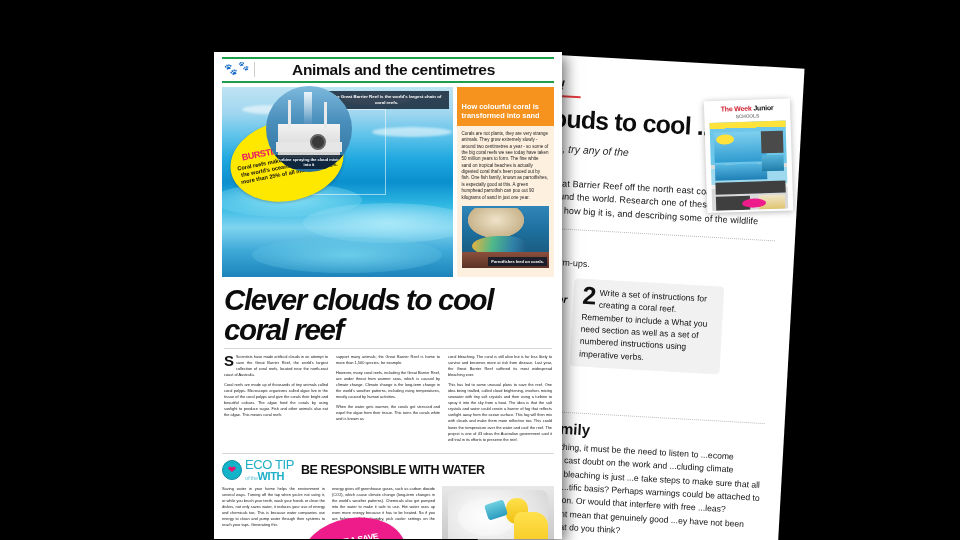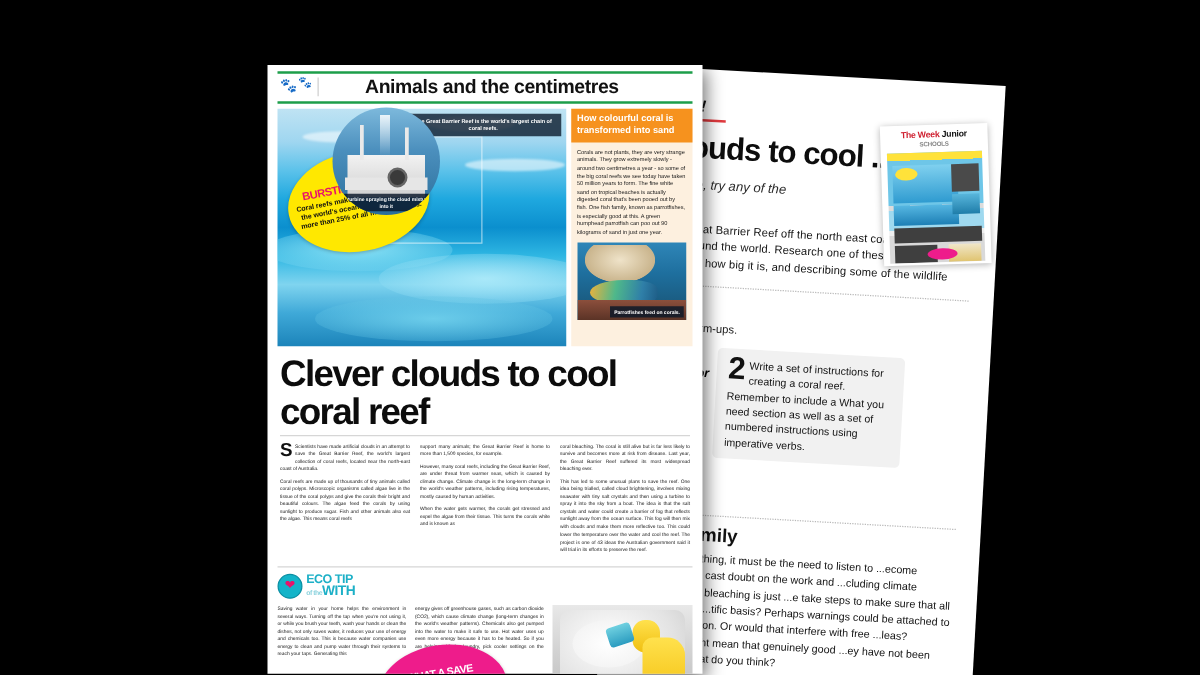--- a/index.html
+++ b/index.html
@@ -173,21 +173,21 @@
   }
   .burst-b {
     font-size: 5.6px; font-weight: bold; color: #111;
     line-height: 1.28; text-align: center; margin-top: 2px;
   }
 
   
   .side { width: 98px; height: 190px; background: #fdf0df; display:flex; flex-direction: column; }
   .side-h {
     background: #f6921e; color: #fff; font-size: 7.4px; font-weight: bold;
-    line-height: 1.2; padding: 4px 5px 5px 5px;
+    line-height: 1.2; padding: 16px 5px 5px 5px;
   }
   .side-b { font-size: 4.5px; line-height: 1.42; color: #1b1b1b; padding: 5px 5px 3px 5px; }
   .side-img {
     margin: 2px 5px 4px 5px; height: 62px; position: relative; overflow: hidden;
     background: linear-gradient(180deg,#2f86b8 0%, #1e6f9e 40%, #18506f 100%);
   }
   .si-coral {
     position:absolute; left:6px; top:2px; width:56px; height:30px;
     background: radial-gradient(ellipse at 50% 40%, #efe3c9, #c9b48c 70%, transparent 72%);
   }
@@ -202,21 +202,21 @@
   }
   .si-cap {
     position:absolute; right:2px; bottom:2px; background: rgba(8,22,40,0.8);
     color:#fff; font-size:4px; font-weight:bold; line-height:1.3;
     padding:2px 3px; text-align:center;
   }
 
   
   .headline {
     font-size: 29.5px; font-weight: bold; color: #0c0c0c;
-    letter-spacing: -1.4px; line-height: 1; margin: 8px 8px 0 10px;
+    letter-spacing: -1.4px; line-height: 1; margin: 8px 8px 0 10px; font-style: italic;
   }
   .hl-rule { height: 1px; background: #d6d6d6; margin: 4px 10px 0 10px; }
 
   
   .cols { display: flex; gap: 8px; margin: 5px 9px 0 10px; }
   .col { width: 104px; position: relative; }
   .col p { font-size: 3.9px; line-height: 1.55; color: #151515; margin: 0 0 4px 0; text-align: justify; }
   .dropcap {
     float: left; font-size: 15px; font-weight: bold; line-height: 0.8;
     margin: 1px 2px 0 0; color: #111;
@@ -250,21 +250,21 @@
   }
   .eco-head { display: flex; align-items: center; gap: 7px; }
   .eco-badge { display: flex; align-items: center; gap: 3px; }
   .eco-globe {
     width: 20px; height: 20px; border-radius: 50%;
     background: #13b4c9; border: 1.5px solid #0c8fa3;
     display: flex; align-items: center; justify-content: center;
     color: #e8136a; font-size: 10px; line-height: 1;
   }
   .eco-words { line-height: 0.92; }
-  .eco-w1 { font-size: 10px; font-weight: bold; color: #1db0c7; letter-spacing: -0.4px; }
+  .eco-w1 { font-size: 13px; font-weight: normal; color: #1db0c7; letter-spacing: -0.4px; }
   .eco-w2 { font-size: 11px; font-weight: bold; color: #1db0c7; letter-spacing: -0.4px; }
   .eco-w2 small { font-size: 5.5px; color: #8dd3de; }
   .eco-title { font-size: 12.5px; font-weight: bold; color: #111; letter-spacing: -0.4px; }
   .eco-body { display: flex; gap: 7px; margin-top: 5px; }
   .eco-col { width: 103px; }
   .eco-col p { font-size: 3.9px; line-height: 1.55; color: #151515; margin: 0 0 4px 0; text-align: justify; }
   .eco-img {
     width: 112px; height: 78px; position: relative; overflow: hidden;
     background: linear-gradient(180deg,#e8e8e8 0%, #cfcfcf 55%, #bdbdbd 100%);
   }
@@ -429,20 +429,21 @@
 
     <div class="eco">
       <div class="eco-head">
         <div class="eco-badge">
           <div class="eco-globe">❤</div>
           <div class="eco-words">
             <div class="eco-w1">ECO TIP</div>
             <div class="eco-w2"><small>of the</small><span>WITH</span></div>
           </div>
         </div>
+        <div class="eco-title">BE RESPONSIBLE WITH WATER</div>
       </div>
 
       <div class="eco-body">
         <div class="eco-col">
           <p>Saving water in your home helps the environment in several ways. Turning off the tap when you're not using it, or while you brush your teeth, wash your hands or clean the dishes, not only saves water, it reduces your use of energy and chemicals too. This is because water companies use energy to clean and pump water through their systems to reach your taps. Generating this</p>
         </div>
         <div class="eco-col">
           <p>energy gives off greenhouse gases, such as carbon dioxide (CO2), which cause climate change (long-term changes in the world's weather patterns). Chemicals also get pumped into the water to make it safe to use. Hot water uses up even more energy because it has to be heated. So if you are helping with the laundry, pick cooler settings on the washing machine.</p>
         </div>
         <div class="eco-img">

